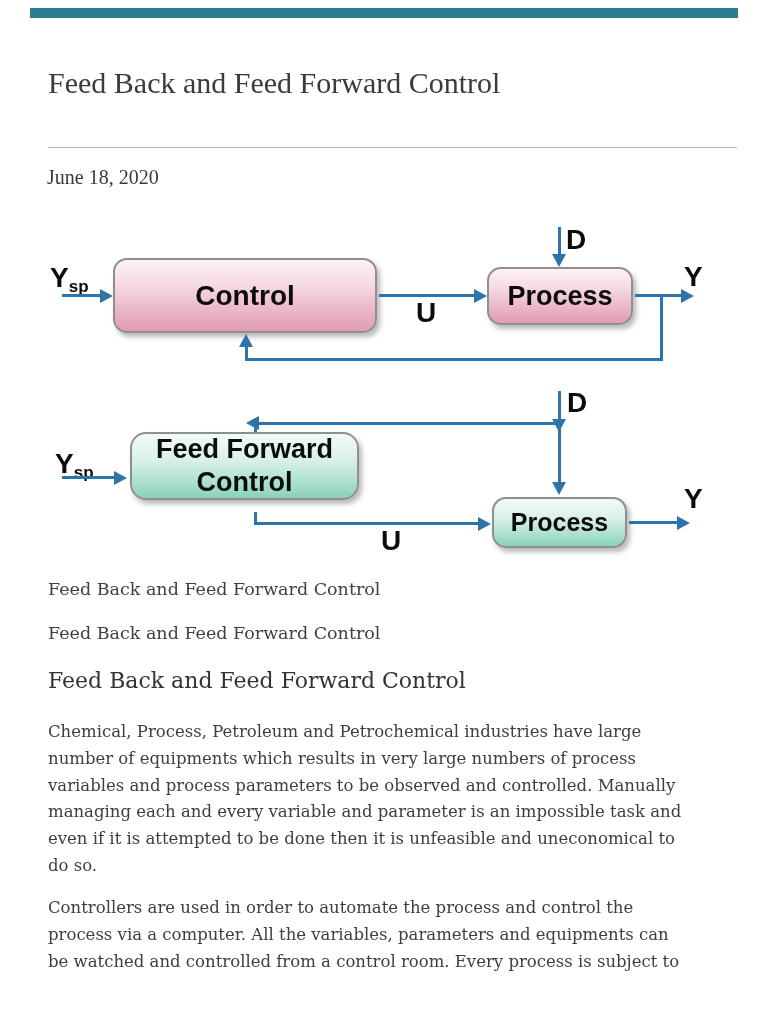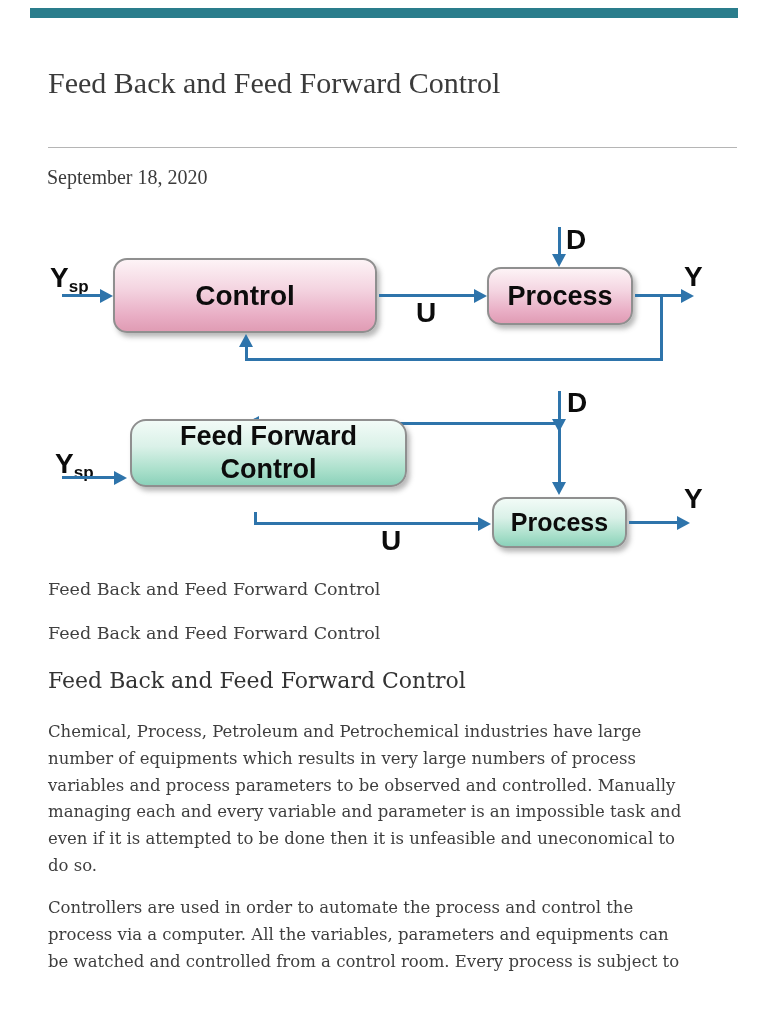--- a/index.html
+++ b/index.html
@@ -27,38 +27,38 @@
     display:flex; align-items:center; justify-content:center; text-align:center;
     font-family:"Liberation Sans", sans-serif; font-weight:bold; color:#0c0c0c;
     box-shadow:3px 4px 5px rgba(100,100,100,0.45);
   }
   .pink  { background:linear-gradient(180deg,#fdf3f6 0%,#f4d5e1 40%,#e9aec5 78%,#e09cb4 100%); }
   .green { background:linear-gradient(180deg,#f2fbf7 0%,#daf1e8 40%,#a8dfca 78%,#8bd1ba 100%); }
   .dlabel { position:absolute; font-family:"Liberation Sans", sans-serif; font-weight:bold; font-size:28px; color:#0c0c0c; white-space:nowrap; }
   .sub { font-size:17px; vertical-align:-5px; }
   .fb-ctrl  { left:113px; top:258px; width:264px; height:75px; font-size:28px; line-height:34px; }
   .fb-proc  { left:487px; top:267px; width:146px; height:58px; font-size:27px; }
-  .ff-ctrl  { left:130px; top:419px; width:277px; height:68px; font-size:27px; line-height:33px; border-radius:16px; }
+  .ff-ctrl  { left:130px; top:432px; width:229px; height:68px; font-size:27px; line-height:33px; border-radius:16px; }
   .ff-proc  { left:492px; top:497px; width:135px; height:51px; font-size:25px; }
   
   .caption { position:absolute; left:48px; font-family:"DejaVu Serif", serif; font-size:17.5px; color:#404040; white-space:nowrap; }
   .heading { position:absolute; left:48px; top:668px; font-family:"DejaVu Serif", serif; font-size:22px; color:#333333; white-space:nowrap; }
   .para { position:absolute; left:48px; width:700px; font-family:"DejaVu Serif", serif;
           font-size:16.5px; line-height:26.8px; color:#3e3e3e; white-space:pre-line; }
 </style>
 </head>
 <body>
 
 <div class="page">
 
   <div class="topbar"></div>
 
   <div class="doc-title">Feed Back and Feed Forward Control</div>
   <div class="rule"></div>
-  <div class="doc-date">September 18, 2020</div>
+  <div class="doc-date">June 18, 2020</div>
 
   <div>
 
     <div class="dlabel" style="left:50px; top:262px;"><span>Y</span><span class="sub">sp</span></div>
     <div class="hline" style="left:62px; top:294px; width:40px;"></div>
     <div class="ah ah-r" style="left:100px; top:289px;"></div>
 
     <div class="cbox pink fb-ctrl">
       <div>
         <span style="display:block">Control</span>

